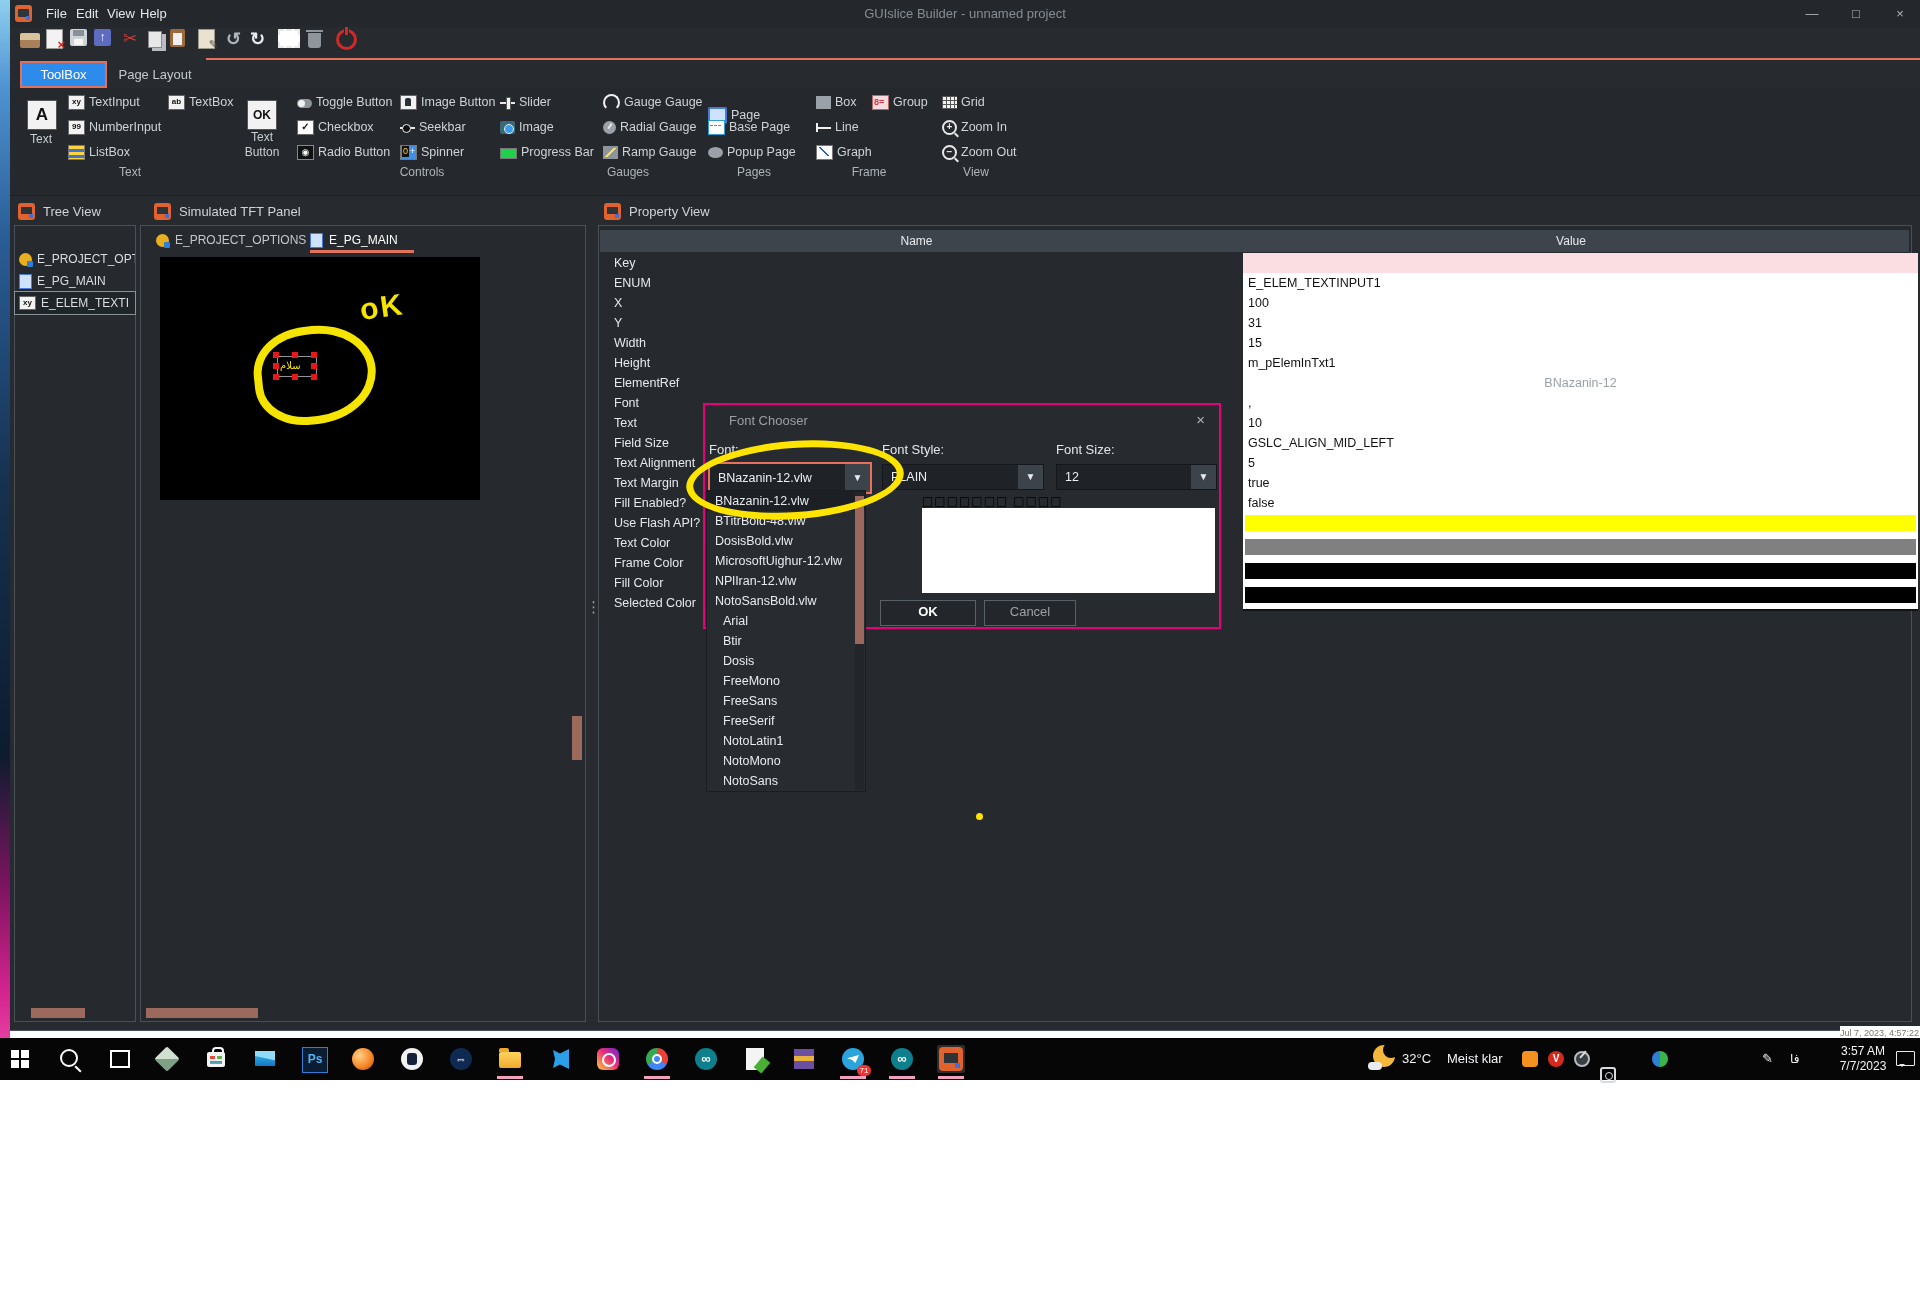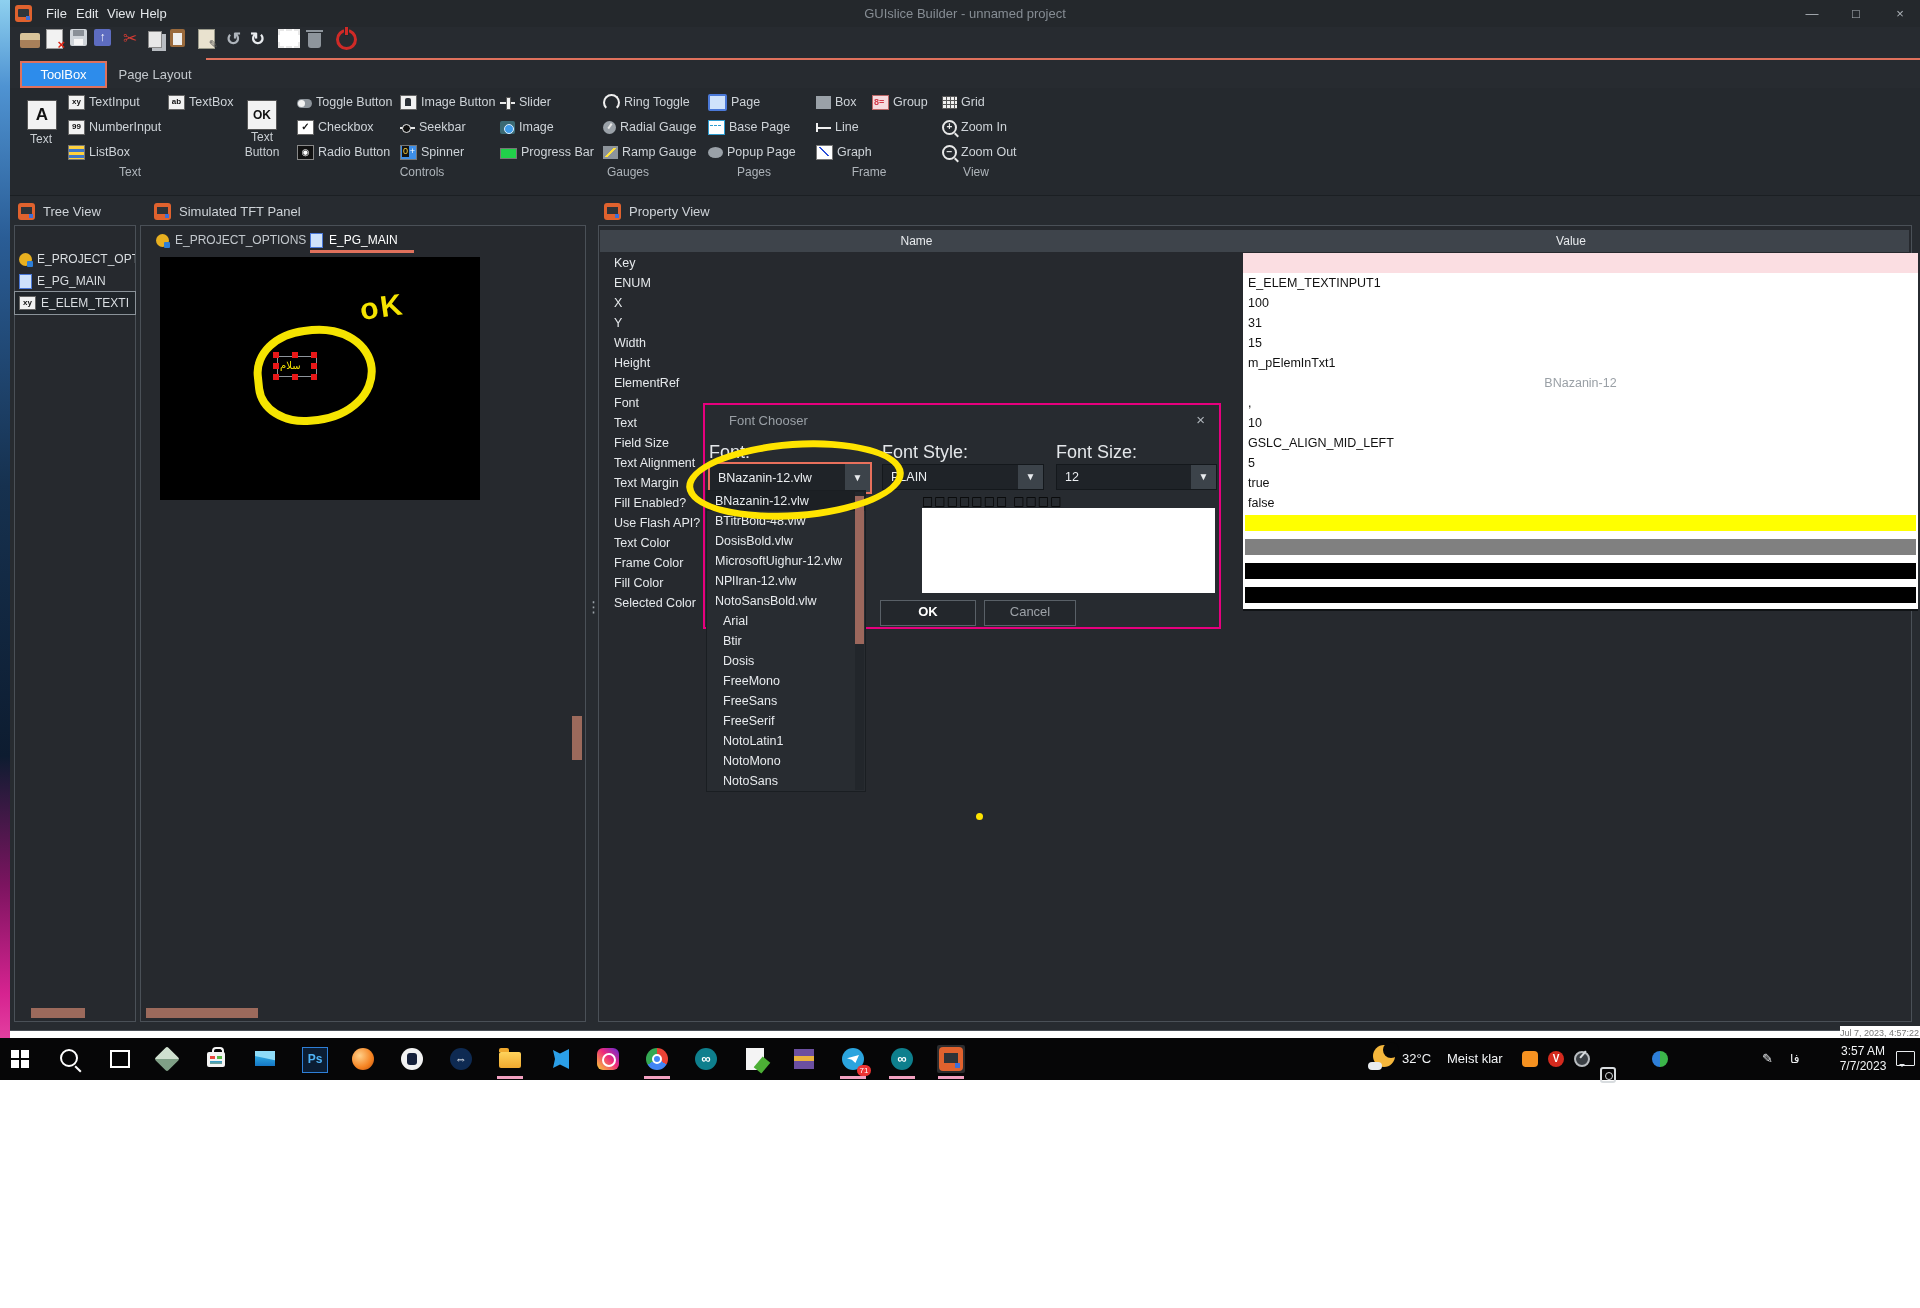--- a/index.html
+++ b/index.html
@@ -122,21 +122,21 @@
   .pn{height:20px;line-height:20px;color:#e6e9ec;font-size:12.5px;padding-left:4px;}
   .pv{height:20px;line-height:20px;color:#111;font-size:12.5px;padding-left:5px;white-space:nowrap;overflow:hidden;}
   .pv-key{background:#fbdee2;}
   .pv-font{color:#9aa0a6;text-align:center;padding-left:0;}
   .pv-sw{padding:2px;}
   .pv-sw .sw{width:100%;height:16px;}
   
   .dlg{position:absolute;left:703px;top:403px;width:514px;height:222px;background:#272b30;border:2px solid #e6007e;z-index:50;}
   .dlg-title{position:absolute;left:24px;top:8px;color:#9aa0a6;font-size:13px;}
   .dlg-close{position:absolute;right:14px;top:6px;color:#aeb4ba;font-size:15px;}
-  .dlbl{position:absolute;color:#e4e7ea;font-size:18px;}
+  .dlbl{position:absolute;color:#e4e7ea;font-size:13px;}
   .combo{position:absolute;height:24px;background:#1f2328;border:1px solid #14181c;color:#eceff2;font-size:12.5px;}
   .combo .cv{position:absolute;left:8px;top:0;line-height:24px;}
   .combo .arr{position:absolute;right:0;top:0;width:25px;height:100%;background:#3c434a;color:#e8ebee;text-align:center;line-height:24px;font-size:10px;}
   .fontcombo{left:3px;top:57px;width:160px;height:28px;border:2px solid #e8705c;background:#1f2328;}
   .fontcombo .cv{line-height:28px;}
   .fontcombo .arr{background:#3c434a;line-height:28px;}
   .tofu{position:absolute;left:217px;top:89px;color:#000;font-size:12px;letter-spacing:1px;font-family:"DejaVu Sans",sans-serif;}
   .pvwbox{position:absolute;left:217px;top:103px;width:293px;height:85px;background:#fff;}
   .dbtn{position:absolute;top:195px;height:24px;background:#23272c;border:1px solid #596067;color:#fff;font-size:13px;text-align:center;line-height:22px;}
   .flist{position:absolute;left:706px;top:490px;width:160px;height:302px;background:#282c31;z-index:60;border:1px solid #1a1e22;box-sizing:border-box;}
@@ -305,33 +305,33 @@
       <span class="rlab">Image</span>
       </div>
     <div class="ritem" style="left:490px;top:144px;">
       <span class="mic m-prog"></span>
       <span class="rlab">Progress Bar</span>
       </div>
     <div class="glab" style="left:247px;top:165px;width:330px;">Controls</div>
 
     <div class="ritem" style="left:593px;top:94px;">
       <span class="mic m-ring"></span>
-      <span class="rlab">Ring Toggle</span>
+      <span class="rlab">Gauge Gauge</span>
       </div>
     <div class="ritem" style="left:593px;top:119px;">
       <span class="mic m-radial"></span>
       <span class="rlab">Radial Gauge</span>
       </div>
     <div class="ritem" style="left:593px;top:144px;">
       <span class="mic m-ramp"></span>
       <span class="rlab">Ramp Gauge</span>
       </div>
     <div class="glab" style="left:563px;top:165px;width:110px;">Gauges</div>
 
-    <div class="ritem" style="left:698px;top:94px;">
+    <div class="ritem" style="left:698px;top:107px;">
       <span class="mic m-page"></span>
       <span class="rlab">Page</span>
       </div>
     <div class="ritem" style="left:698px;top:119px;">
       <span class="mic m-basepage"></span>
       <span class="rlab">Base Page</span>
       </div>
     <div class="ritem" style="left:698px;top:144px;">
       <span class="mic m-popup"></span>
       <span class="rlab">Popup Page</span>

